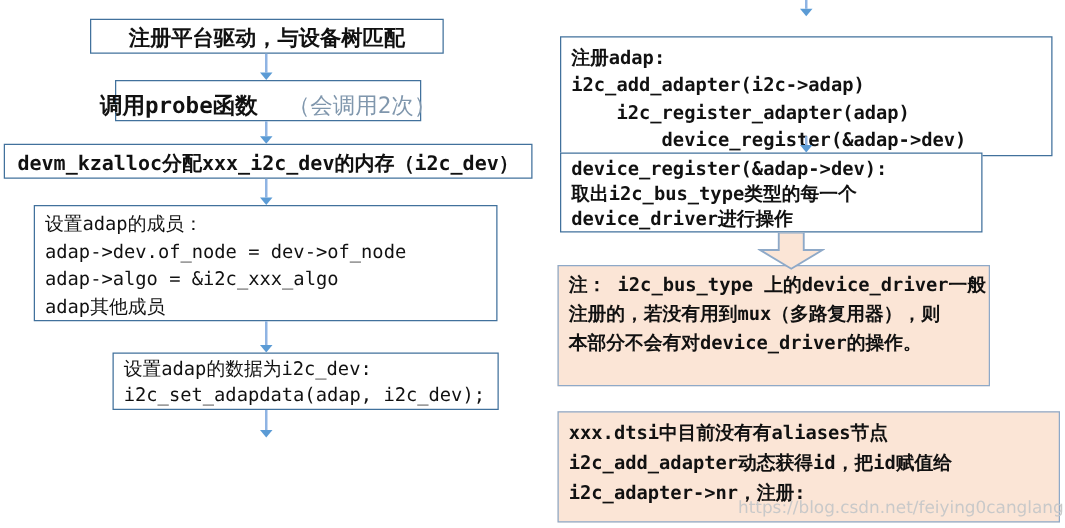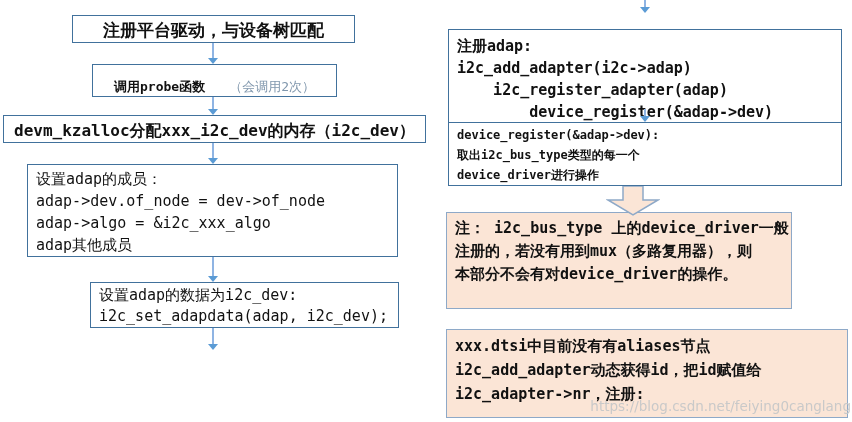--- a/index.html
+++ b/index.html
@@ -56,21 +56,21 @@
 
   <div class="box center bold" style="left:72px;top:15px;width:283px;height:28px;font-size:17px;">
     <span class="line">注册平台驱动，与设备树匹配</span>
   </div>
 
   <div class="varrow" style="left:208px;top:43px;height:21px;">
     <div class="shaft"></div>
     <div class="tip"></div>
   </div>
 
-  <div class="box center" style="left:92px;top:64px;width:245px;height:33px;font-size:13px;gap:24px;">
+  <div class="box center" style="left:92px;top:64px;width:245px;height:33px;font-size:18px;gap:24px;">
     <span class="line bold">调用probe函数</span>
       <span class="line muted">（会调用2次）</span>
   </div>
 
   <div class="varrow" style="left:208px;top:97px;height:18px;">
     <div class="shaft"></div>
     <div class="tip"></div>
   </div>
 
   <div class="box center bold" style="left:3px;top:115px;width:423px;height:28px;font-size:16px;">
@@ -114,21 +114,21 @@
     <div class="line">i2c_add_adapter(i2c-&gt;adap)</div>
     <div class="line">    i2c_register_adapter(adap)</div>
     <div class="line">        device_register(&amp;adap-&gt;dev)</div>
   </div>
 
   <div class="varrow" style="left:640px;top:109px;height:13px;">
     <div class="shaft"></div>
     <div class="tip"></div>
   </div>
 
-  <div class="box lines bold" style="left:448px;top:122px;width:394px;height:64px;font-size:12px;line-height:20px;padding-top:2px;">
+  <div class="box lines bold" style="left:448px;top:122px;width:338px;height:64px;font-size:15px;line-height:20px;padding-top:2px;">
     <div class="line">device_register(&amp;adap-&gt;dev):</div>
     <div class="line">取出i2c_bus_type类型的每一个</div>
     <div class="line">device_driver进行操作</div>
   </div>
 
   <div class="box peach lines bold" style="left:446px;top:212px;width:346px;height:97px;font-size:15px;line-height:23px;padding-top:4px;">
     <div class="line">注： i2c_bus_type 上的device_driver一般</div>
     <div class="line">注册的，若没有用到mux（多路复用器），则</div>
     <div class="line">本部分不会有对device_driver的操作。</div>
   </div>

